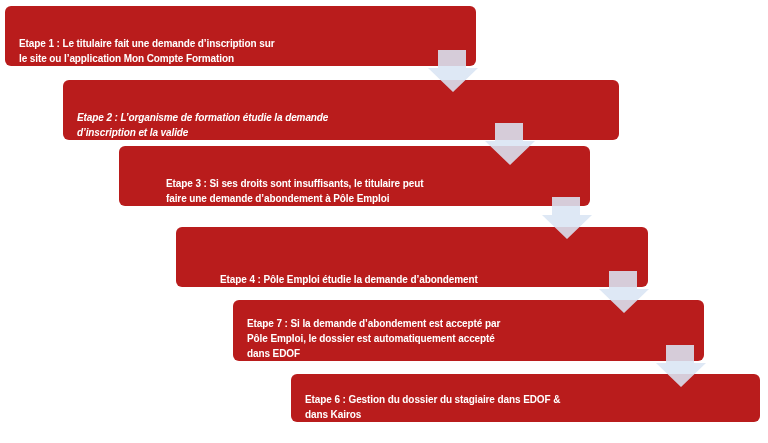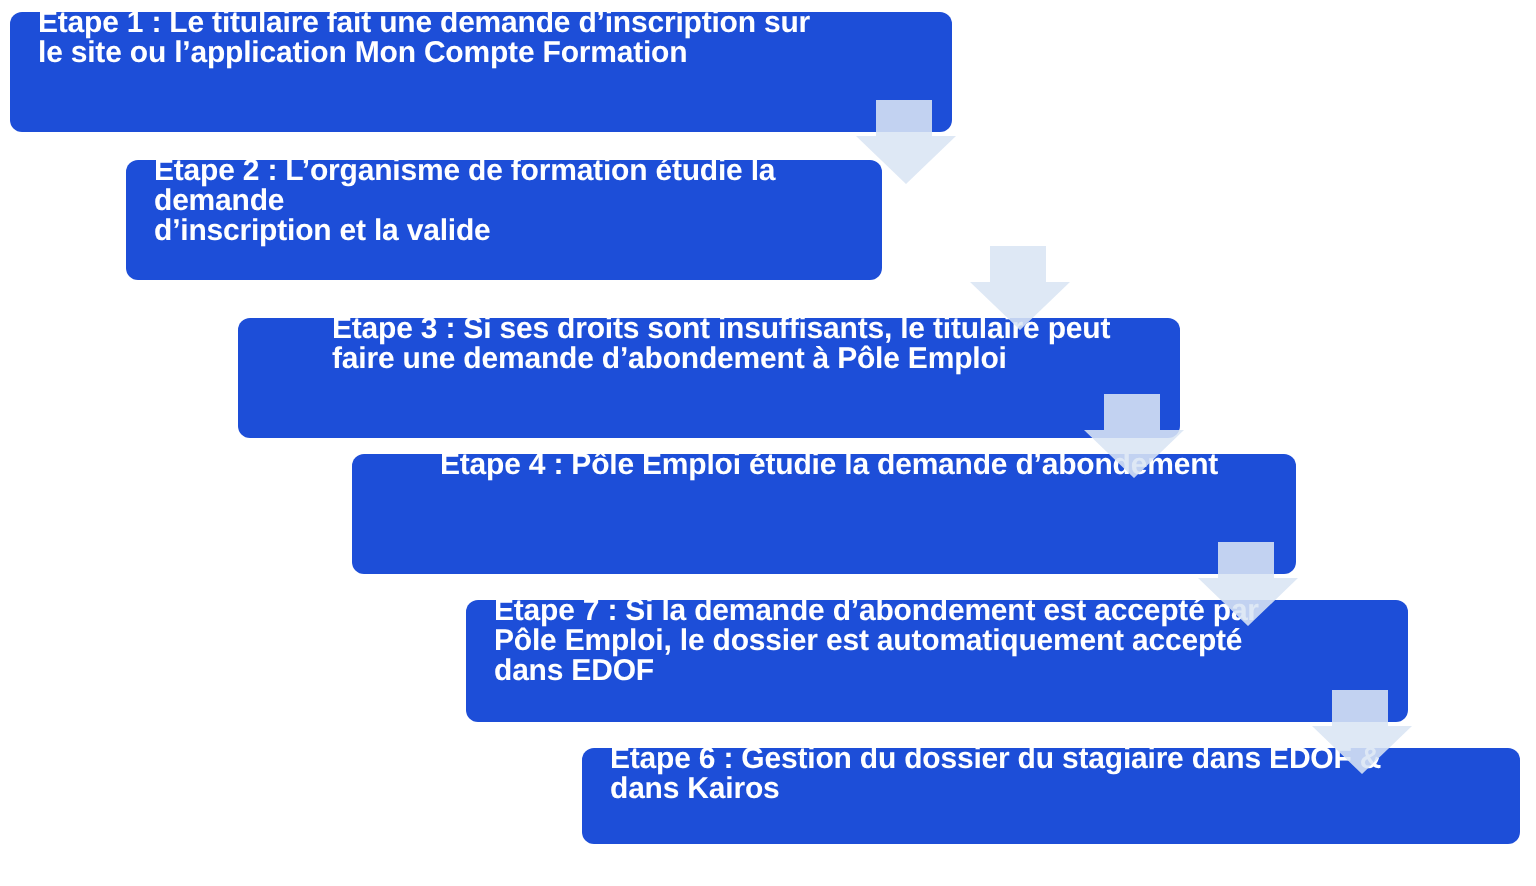--- a/index.html
+++ b/index.html
@@ -9,29 +9,29 @@
     }
     body {
       width: 768px;
       height: 443px;
       position: relative;
       overflow: hidden;
       font-family: "Liberation Sans", "DejaVu Sans", sans-serif;
     }
     .step-box {
       position: absolute;
-      background: #1d4ed8;
+      background: #b91c1c;
       border-radius: 6px;
       box-sizing: border-box;
       padding: 0 14px;
       display: flex;
-      align-items: flex-start;
+      align-items: flex-end;
       color: #ffffff;
       font-weight: bold;
-      font-size: 15px;
+      font-size: 10px;
       line-height: 15px;
       letter-spacing: -0.1px;
     }
     .step-text {
       white-space: pre-line;
       margin-top: -2px;
     }
     .arrow {
       position: absolute;
       width: 50px;
@@ -41,26 +41,26 @@
     .arrow svg { display: block; }
   </style>
 </head>
 <body>
 
 <div class="step-box" style="left:5px; top:6px; width:471px; height:60px;">
   <span class="step-text">Etape 1 : Le titulaire fait une demande d’inscription sur
 le site ou l’application Mon Compte Formation</span>
 </div>
 
-<div class="step-box" style="left:63px; top:80px; width:378px; height:60px;">
+<div class="step-box" style="left:63px; top:80px; width:556px; height:60px;font-style:italic;">
   <span class="step-text">Etape 2 : L’organisme de formation étudie la demande
 d’inscription et la valide</span>
 </div>
 
-<div class="step-box" style="left:119px; top:159px; width:471px; height:60px;padding-left:47px;">
+<div class="step-box" style="left:119px; top:146px; width:471px; height:60px;padding-left:47px;">
   <span class="step-text">Etape 3 : Si ses droits sont insuffisants, le titulaire peut
 faire une demande d’abondement à Pôle Emploi</span>
 </div>
 
 <div class="step-box" style="left:176px; top:227px; width:472px; height:60px;padding-left:44px;">
   <span class="step-text">Etape 4 : Pôle Emploi étudie la demande d’abondement</span>
 </div>
 
 <div class="step-box" style="left:233px; top:300px; width:471px; height:61px;">
   <span class="step-text">Etape 7 : Si la demande d’abondement est accepté par

